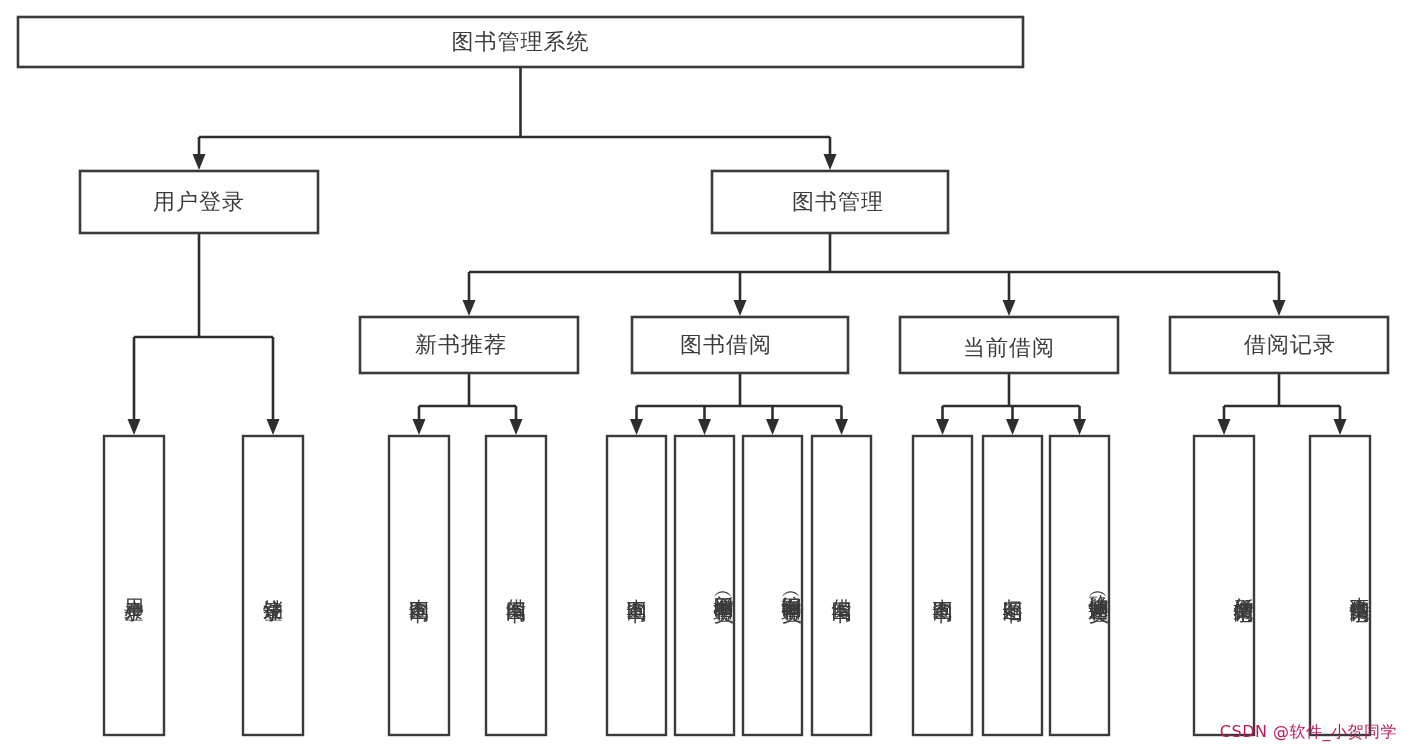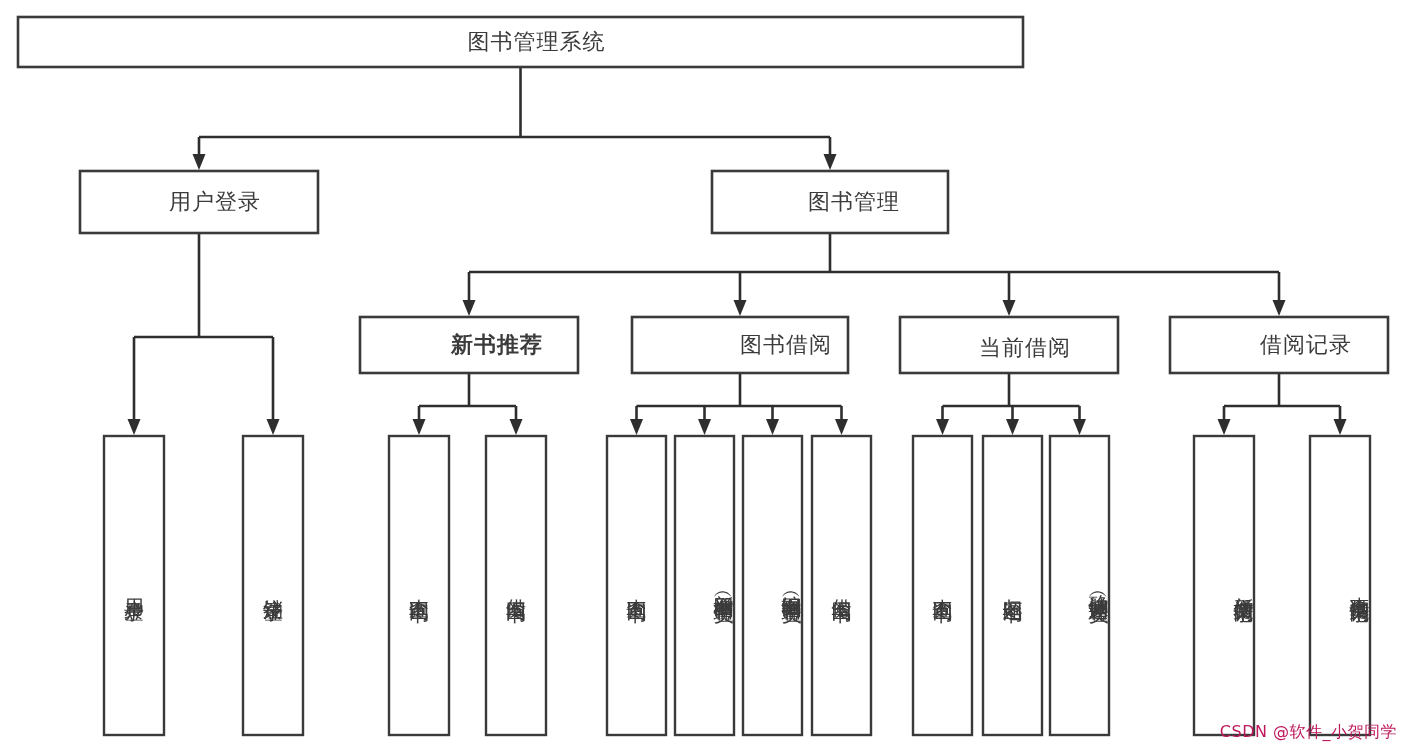--- a/index.html
+++ b/index.html
@@ -75,21 +75,20 @@
   .horiz-label {
     position: absolute;
     display: flex;
     align-items: center;
     justify-content: center;
     color: #3b3b3b;
     font-size: 22px;
     font-family: "DejaVu Sans", "Liberation Sans", sans-serif;
     letter-spacing: 1px;
     pointer-events: none;
-    margin-left: 16px;
   }
 </style>
 </head>
 <body>
 
 <div id="diagram-root">
 
   <svg class="diagram-canvas" id="diagram-canvas" viewBox="0 0 1405 747" xmlns="http://www.w3.org/2000/svg">
     <g id="edge-layer">
         <path class="connector" d="M 520.5 67 L 520.5 137"></path>
@@ -166,22 +165,22 @@
         <rect class="node-box leaf" x="1050" y="436" width="59" height="299"></rect>
         <rect class="node-box leaf" x="1194" y="436" width="60" height="299"></rect>
         <rect class="node-box leaf" x="1310" y="436" width="60" height="299"></rect>
       </g>
   </svg>
 
   <div id="label-layer">
       <div class="horiz-label" style="left: 18px; top: 17px; width: 1005px; height: 50px;">图书管理系统</div>
       <div class="horiz-label" style="left: 80px; top: 171px; width: 238px; height: 62px;">用户登录</div>
       <div class="horiz-label" style="left: 712px; top: 171px; width: 236px; height: 62px; padding-left: 8px;">图书管理</div>
-      <div class="horiz-label" style="left: 360px; top: 317px; width: 242px; height: 56px; font-weight: bold;">新书推荐</div>
-      <div class="horiz-label" style="left: 632px; top: 317px; width: 188px; height: 56px; padding-left: 44px;">图书借阅</div>
+      <div class="horiz-label" style="left: 340px; top: 317px; width: 242px; height: 56px;">新书推荐</div>
+      <div class="horiz-label" style="left: 632px; top: 317px; width: 188px; height: 56px;">图书借阅</div>
       <div class="horiz-label" style="left: 900px; top: 320px; width: 218px; height: 56px;">当前借阅</div>
       <div class="horiz-label" style="left: 1170px; top: 317px; width: 240px; height: 56px;">借阅记录</div>
       <div class="vert-wrap" style="left: 104px; top: 448px; width: 60px; height: 275px; align-items: center; justify-content: center;">用户登录</div>
       <div class="vert-wrap" style="left: 243px; top: 448px; width: 60px; height: 275px; align-items: center; justify-content: center;">注销登录</div>
       <div class="vert-wrap" style="left: 389px; top: 448px; width: 60px; height: 275px; align-items: center; justify-content: center;">查询图书</div>
       <div class="vert-wrap" style="left: 486px; top: 448px; width: 60px; height: 275px; align-items: center; justify-content: center;">借阅图书</div>
       <div class="vert-wrap" style="left: 607px; top: 448px; width: 59px; height: 275px; align-items: center; justify-content: center;">查询图书</div>
       <div class="vert-wrap" style="left: 675px; top: 448px; width: 59px; height: 275px;">新增图书（管理员）</div>
       <div class="vert-wrap" style="left: 743px; top: 448px; width: 59px; height: 275px;">编辑图书（管理员）</div>
       <div class="vert-wrap" style="left: 812px; top: 448px; width: 59px; height: 275px; align-items: center; justify-content: center;">借阅图书</div>

